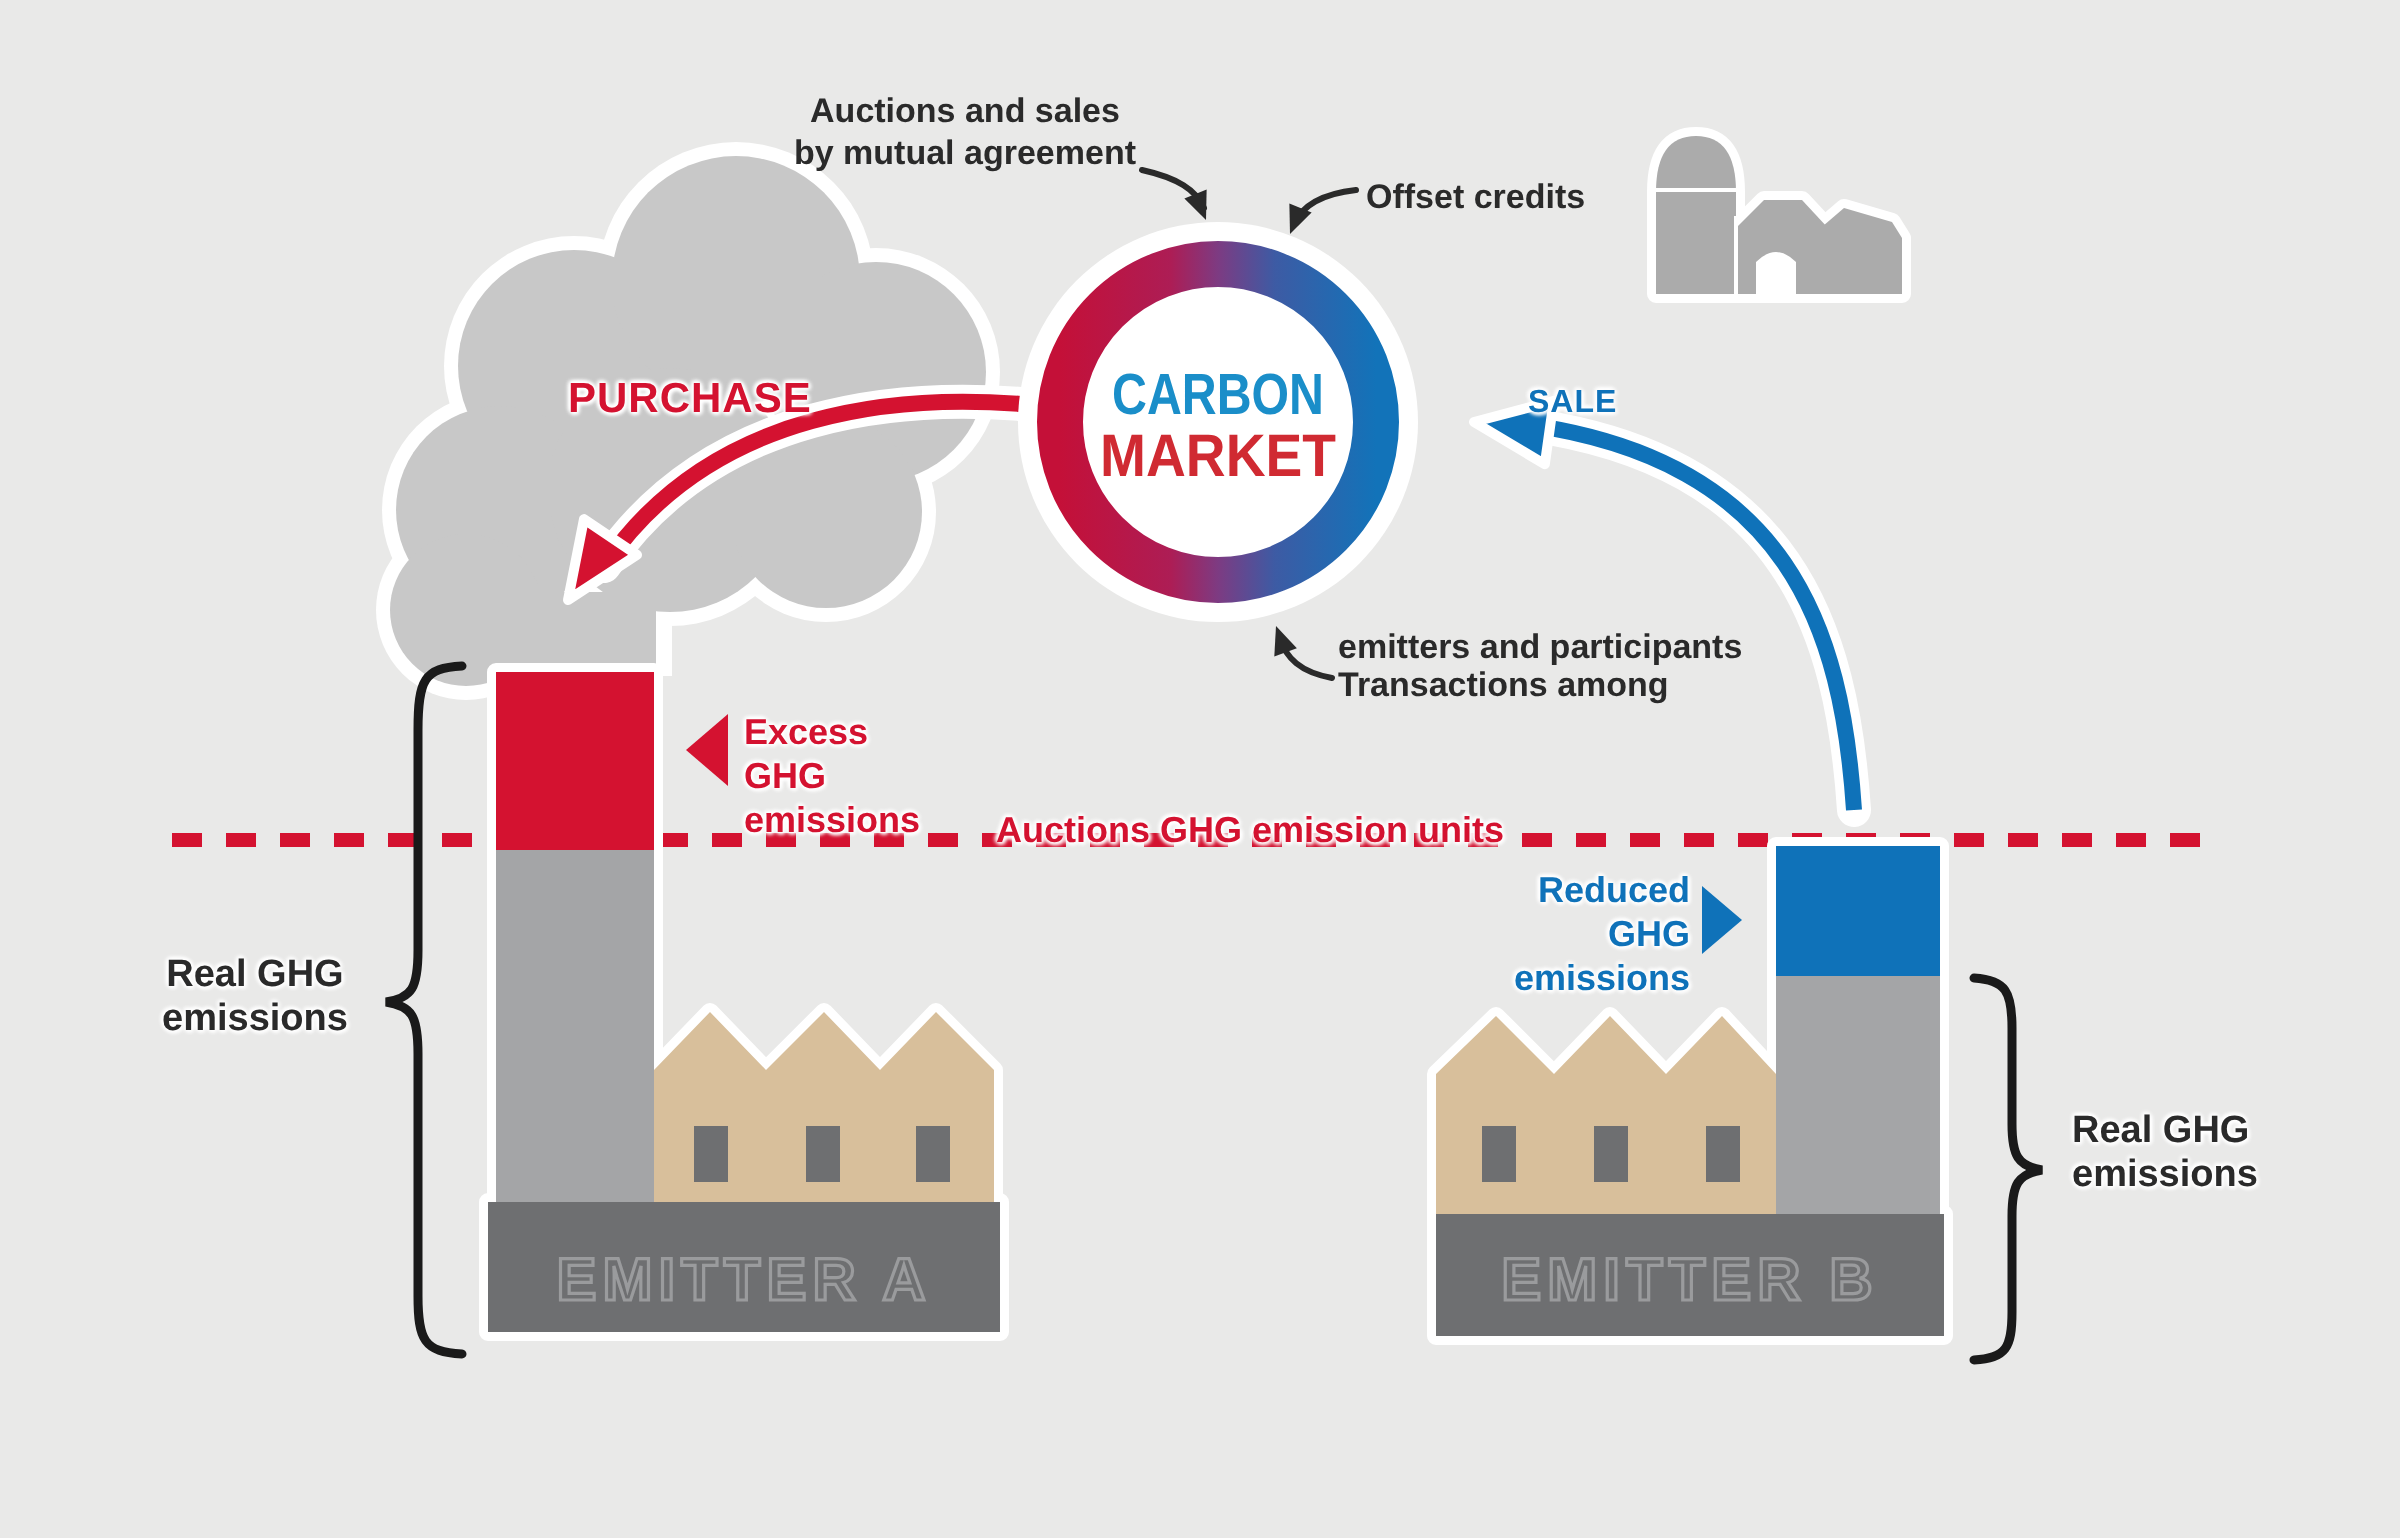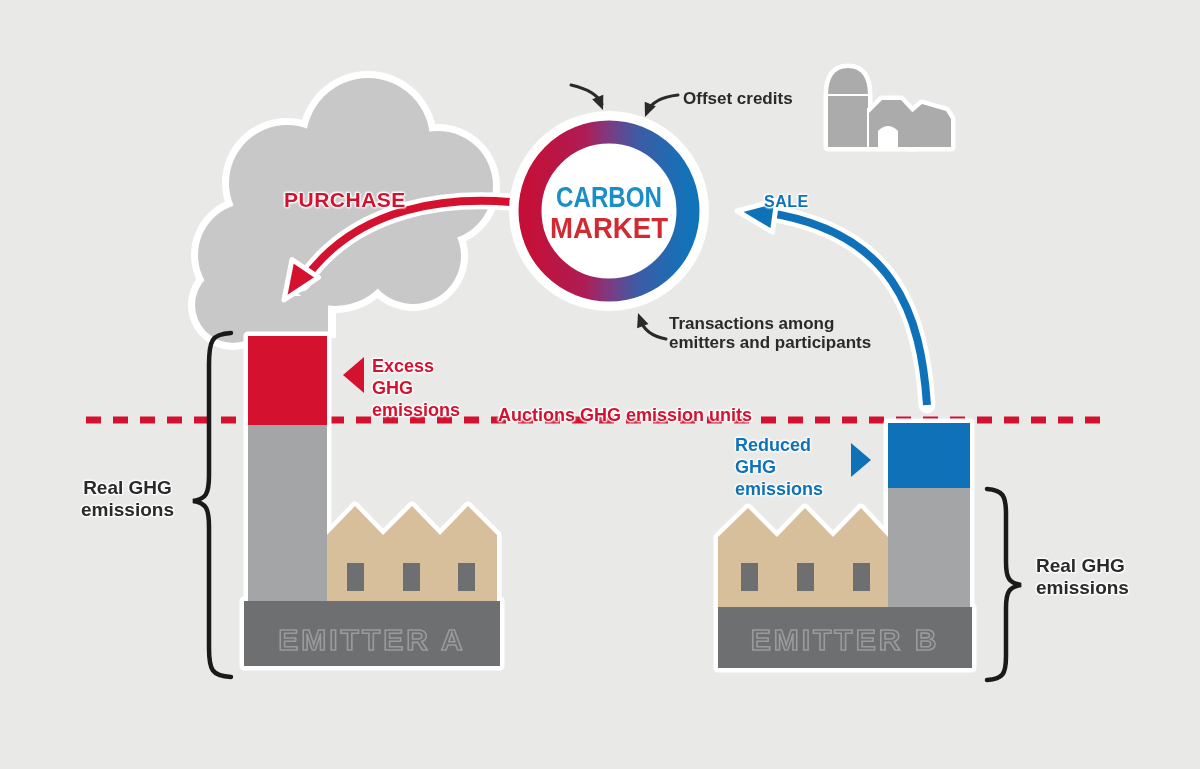--- a/index.html
+++ b/index.html
@@ -10,21 +10,21 @@
   #diagram-svg{position:absolute;left:0;top:0;z-index:1;}
   .lbl{
     position:absolute;z-index:2;font-weight:bold;line-height:21px;
     font-family:"Liberation Sans",sans-serif;white-space:nowrap;
   }
   .halo{text-shadow:0 1px 2px #fff,0 -1px 2px #fff,1px 0 2px #fff,-1px 0 2px #fff,1px 1px 2px #fff,-1px -1px 2px #fff;}
   .black{color:#2a2a2a;}
   .red{color:#d41230;margin-top:12px;}
   .blue{color:#0f72b9;}
   .center{text-align:center;}
-  .right{text-align:left;}
+  .right{text-align:right;}
   svg text{font-family:"Liberation Sans",sans-serif;font-weight:bold;}
 </style>
 </head>
 <body>
 
 <div id="stage">
 
 <svg id="diagram-svg" width="1200" height="769" viewBox="0 0 1200 769">
   <defs>
     <linearGradient id="ringGrad" x1="0%" y1="0%" x2="100%" y2="0%">
@@ -153,26 +153,30 @@
         </g>
     <g transform="translate(645,117) rotate(112)">
           <path d="M0,0 L-14,-6 L-14,6 Z"></path>
         </g>
     <g transform="translate(638,313) rotate(250)">
           <path d="M0,0 L-14,-6 L-14,6 Z"></path>
         </g>
   </g>
 </svg>
 
+<div class="lbl black center" style="left:385px;top:45px;width:195px;font-size:17px;">
+  <div>Auctions and sales</div>
+  <div>by mutual agreement</div>
+</div>
 
 <div class="lbl black" style="left:683px;top:88px;font-size:17px;">Offset credits</div>
 
 <div class="lbl black" style="left:669px;top:314px;font-size:17px;line-height:19px;">
+  <div>emitters and participants</div>
   <div>Transactions among</div>
-  <div>emitters and participants</div>
 </div>
 
 <div class="lbl red halo" style="left:284px;top:177px;font-size:21px;letter-spacing:0.5px;">PURCHASE</div>
 
 <div class="lbl blue halo" style="left:764px;top:191px;font-size:16px;letter-spacing:0.5px;">SALE</div>
 
 <div class="lbl red halo" style="left:480px;top:393px;width:290px;font-size:18px;text-align:center;">Auctions GHG emission units</div>
 
 <div class="lbl red halo" style="left:372px;top:343px;font-size:18px;line-height:22px;">
   <div>Excess</div>

